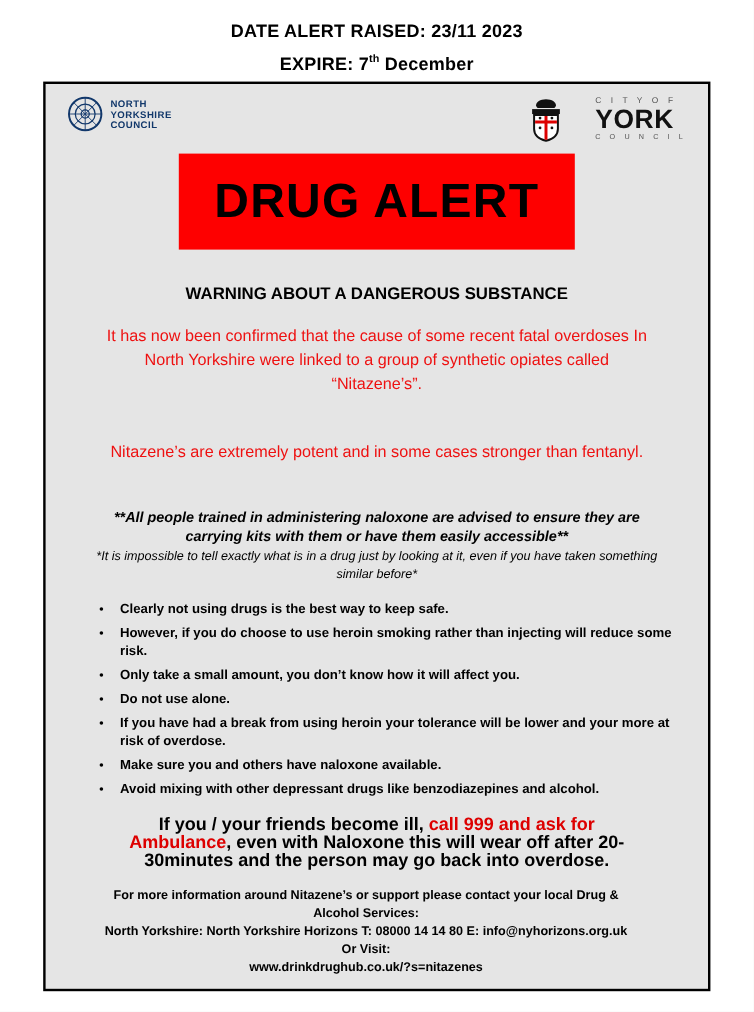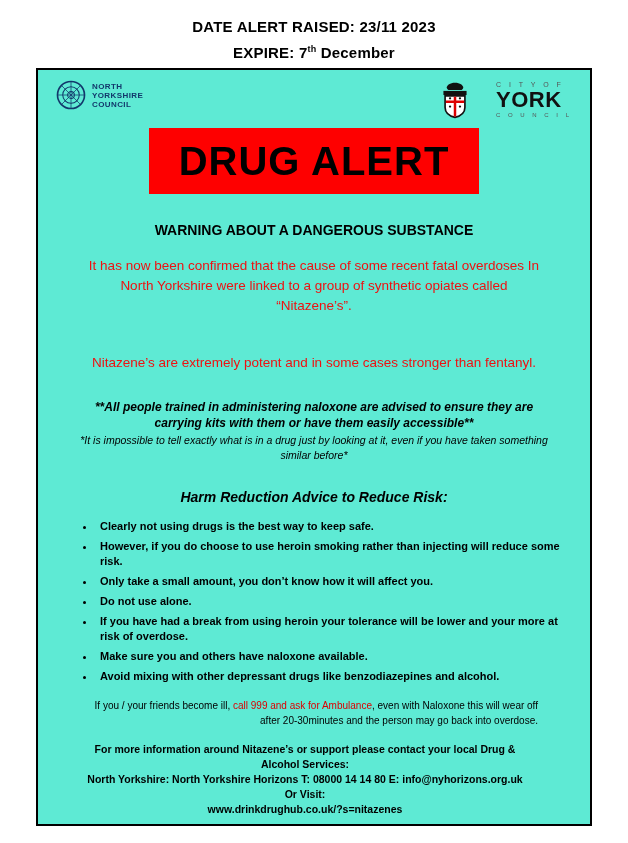--- a/index.html
+++ b/index.html
@@ -38,21 +38,21 @@
     vertical-align: super;
   }
   .poster {
     position: absolute;
     left: 36px;
     top: 68px;
     width: 556px;
     height: 758px;
     border: 2px solid #000;
     box-sizing: border-box;
-    background: #5eead4;
+    background: #e5e5e5;
   }
   .logos {
     display: flex;
     justify-content: space-between;
     align-items: flex-start;
     padding: 10px 18px 0 18px;
     height: 52px;
     box-sizing: border-box;
   }
   .logo-left {
@@ -97,21 +97,21 @@
   }
   .york-text-council {
     font-size: 6px;
     letter-spacing: 3px;
     color: #555;
     line-height: 9px;
   }
   .alert-banner {
     margin: 6px auto 0 auto;
     width: 330px;
-    height: 66px;
+    height: 80px;
     background: #fe0000;
     display: flex;
     align-items: center;
     justify-content: center;
   }
   .alert-banner-text {
     font-size: 40px;
     font-weight: bold;
     letter-spacing: 1px;
     color: #000;
@@ -128,21 +128,21 @@
     text-align: center;
     font-size: 13.5px;
     line-height: 20px;
     margin: 18px 44px 0 44px;
   }
   .red-para.second {
     margin-top: 37px;
   }
   .bold-italic-block {
     text-align: center;
-    margin-top: 26px;
+    margin-top: 36px;
     font-style: italic;
     font-weight: bold;
     font-size: 12px;
     line-height: 16px;
     padding: 0 40px;
   }
   .small-italic {
     text-align: center;
     font-style: italic;
     font-size: 10.5px;
@@ -164,23 +164,23 @@
     list-style: disc;
   }
   ul.advice li {
     font-size: 11px;
     font-weight: bold;
     line-height: 15px;
     margin-bottom: 5px;
     padding-left: 4px;
   }
   .footer-note {
-    text-align: right;
-    font-size: 10px;
-    font-weight: normal;
+    text-align: center;
+    font-size: 15px;
+    font-weight: bold;
     line-height: 15px;
     margin: 14px 52px 0 52px;
   }
   .footer-note .red-link {
     color: #dd0000;
   }
   .contact-block {
     text-align: center;
     font-size: 10.5px;
     font-weight: bold;
@@ -248,21 +248,20 @@
 
     <div class="subhead">WARNING ABOUT A DANGEROUS SUBSTANCE</div>
 
     <div class="red-para">It has now been confirmed that the cause of some recent fatal overdoses In North Yorkshire were linked to a group of synthetic opiates called “Nitazene’s”.</div>
 
     <div class="red-para second">Nitazene’s are extremely potent and in some cases stronger than fentanyl.</div>
 
     <div class="bold-italic-block">**All people trained in administering naloxone are advised to ensure they are carrying kits with them or have them easily accessible**</div>
     <div class="small-italic">*It is impossible to tell exactly what is in a drug just by looking at it, even if you have taken something similar before*</div>
 
-    <div class="harm-title">Harm Reduction Advice to Reduce Risk:</div>
 
     <ul class="advice">
       <li>Clearly not using drugs is the best way to keep safe.</li>
       <li>However, if you do choose to use heroin smoking rather than injecting will reduce some risk.</li>
       <li>Only take a small amount, you don’t know how it will affect you.</li>
       <li>Do not use alone.</li>
       <li>If you have had a break from using heroin your tolerance will be lower and your more at risk of overdose.</li>
       <li>Make sure you and others have naloxone available.</li>
       <li>Avoid mixing with other depressant drugs like benzodiazepines and alcohol.</li>
     </ul>

